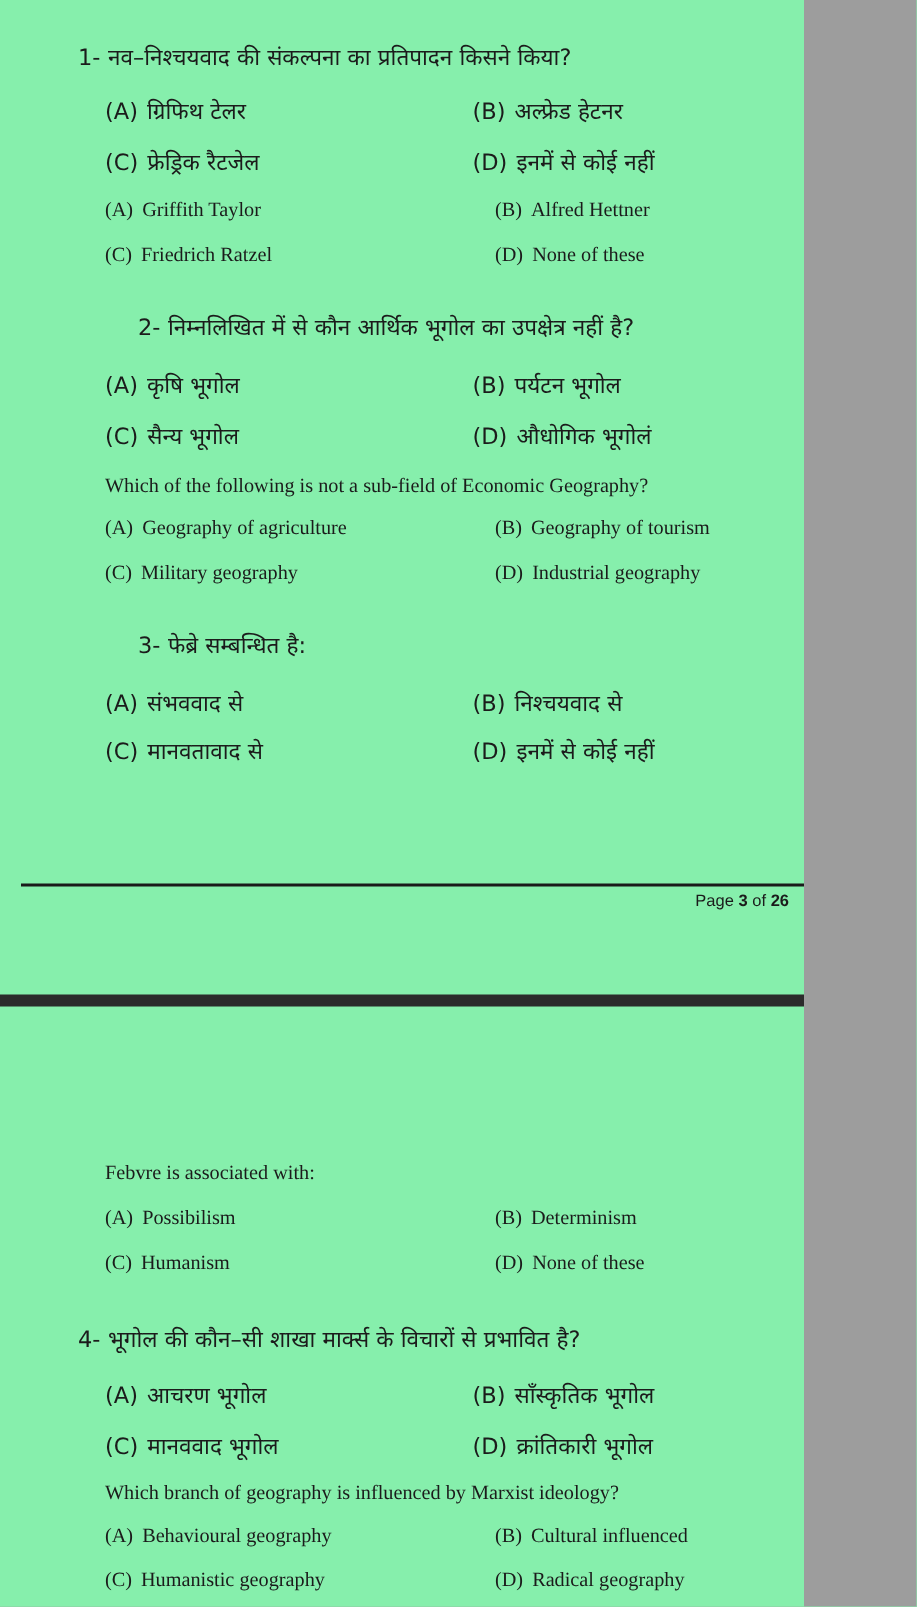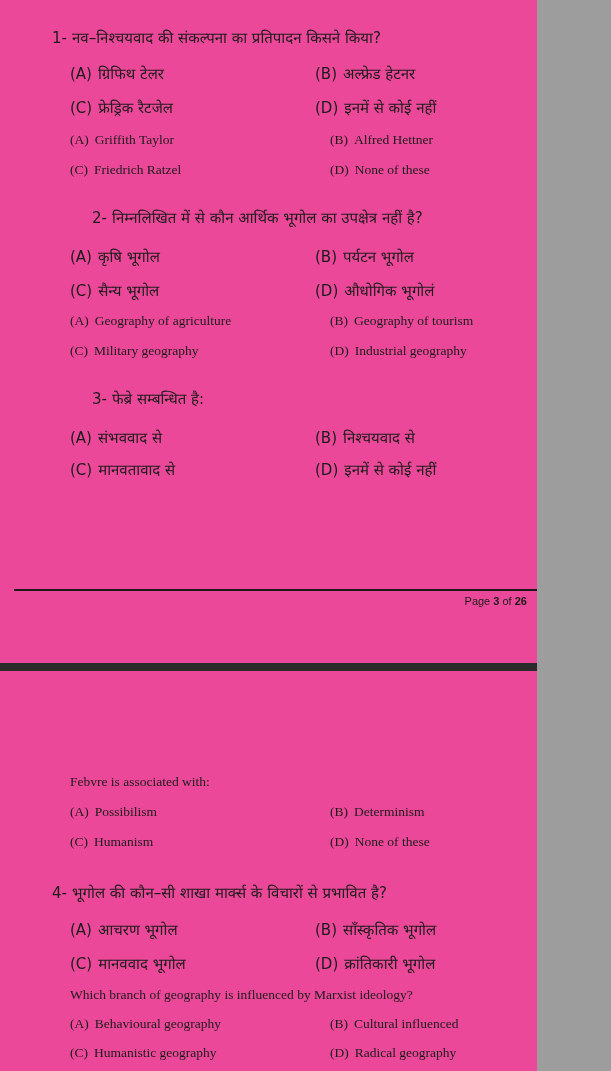--- a/index.html
+++ b/index.html
@@ -2,26 +2,25 @@
 <html><head>
 <meta charset="utf-8">
 <style>
   html,body { margin:0; padding:0; }
   body {
     font-family: "DejaVu Sans", sans-serif;
     background: #9d9d9d;
   }
   #screen {
     position: relative;
-    width: 496px;
+    width: 536px;
     height: 1071px;
-    background: #ec4899;
+    background: #86efac;
     overflow: hidden;
     color: #1b1b1b;
-    padding-left: 41px;
   }
   .page-content { position: absolute; left: 0; width: 611px; }
   #page1 { top: 0; }
   #page2 { top: 757px; }
 
   .line { white-space: nowrap; }
   .hindi { font-family: "DejaVu Sans", sans-serif; font-size: 15px; line-height: 20px; }
   .eng   { font-family: "Liberation Serif", serif; font-size: 13.5px; line-height: 17px; }
 
   .q-head { padding-left: 52px; }
@@ -139,20 +138,21 @@
       <span class="cell a">
         <span class="lbl">(C)</span>
         <span class="txt">सैन्य भूगोल</span>
       </span>
       <span class="cell b">
         <span class="lbl">(D)</span>
         <span class="txt">औधोगिक भूगोलं</span>
       </span>
     </div>
 
+    <div class="line eng qline mt14">Which of the following is not a sub-field of Economic Geography?</div>
     <div class="line row eng mt11">
       <span class="cell a">
         <span class="lbl">(A)</span>
         <span class="txt">Geography of agriculture</span>
       </span>
       <span class="cell b">
         <span class="lbl">(B)</span>
         <span class="txt">Geography of tourism</span>
       </span>
     </div>

